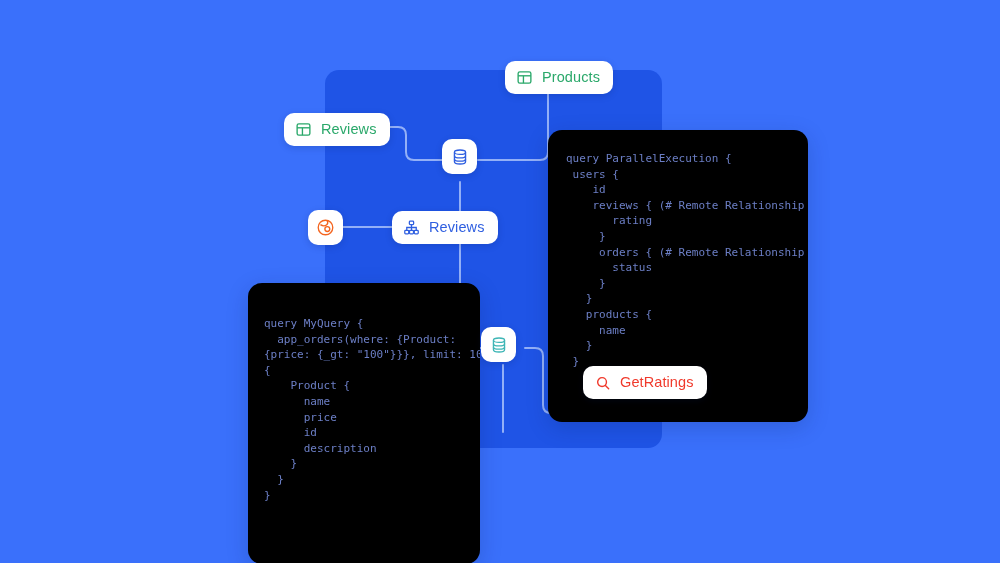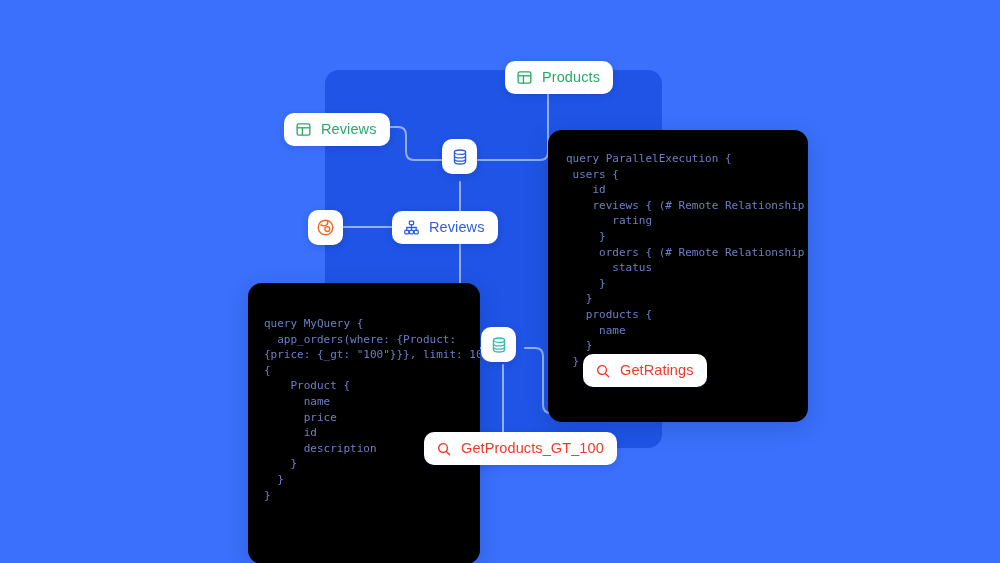--- a/index.html
+++ b/index.html
@@ -94,21 +94,21 @@
   #code-left  { left: 248px; top: 283px; width: 200px; height: 215px; padding: 33px 16px; }
   #code-right { left: 548px; top: 130px; width: 224px; height: 250px; padding: 21px 18px; }
 
   
   #chip-products       { left: 505px; top: 61px; }
   #chip-reviews-table  { left: 284px; top: 113px; }
   #node-db-top         { left: 442px; top: 139px; }
   #node-logo           { left: 308px; top: 210px; }
   #chip-reviews-schema { left: 392px; top: 211px; }
   #node-db-bottom      { left: 481px; top: 327px; }
-  #chip-getratings     { left: 583px; top: 354px; justify-content: flex-end; }
+  #chip-getratings     { left: 583px; top: 366px; justify-content: flex-end; }
   #chip-getproducts    { left: 424px; top: 432px; }
 
   .layer-nodes { position: absolute; left: 0; top: 0; width: 1000px; height: 563px; }
 </style>
 </head>
 <body>
 
 <div id="stage">
 
   <div id="inner-panel"></div>
@@ -230,24 +230,15 @@
     <div class="chip c-red" id="chip-getratings">
       <span class="ico">
         <svg width="16" height="16" viewBox="0 0 24 24" fill="none" stroke="#f0392b" stroke-width="2.1" stroke-linecap="round">
           <circle cx="10.6" cy="10.6" r="6.6"></circle>
           <line x1="15.6" y1="15.6" x2="20.5" y2="20.5"></line>
         </svg>
       </span>
       <span class="chip-label">GetRatings</span>
     </div>
 
-    <div class="chip c-red" id="chip-getproducts">
-      <span class="ico">
-        <svg width="16" height="16" viewBox="0 0 24 24" fill="none" stroke="#f0392b" stroke-width="2.1" stroke-linecap="round">
-          <circle cx="10.6" cy="10.6" r="6.6"></circle>
-          <line x1="15.6" y1="15.6" x2="20.5" y2="20.5"></line>
-        </svg>
-      </span>
-      <span class="chip-label">GetProducts_GT_100</span>
-    </div>
 
   </div>
 </div>
 
 </body></html>

